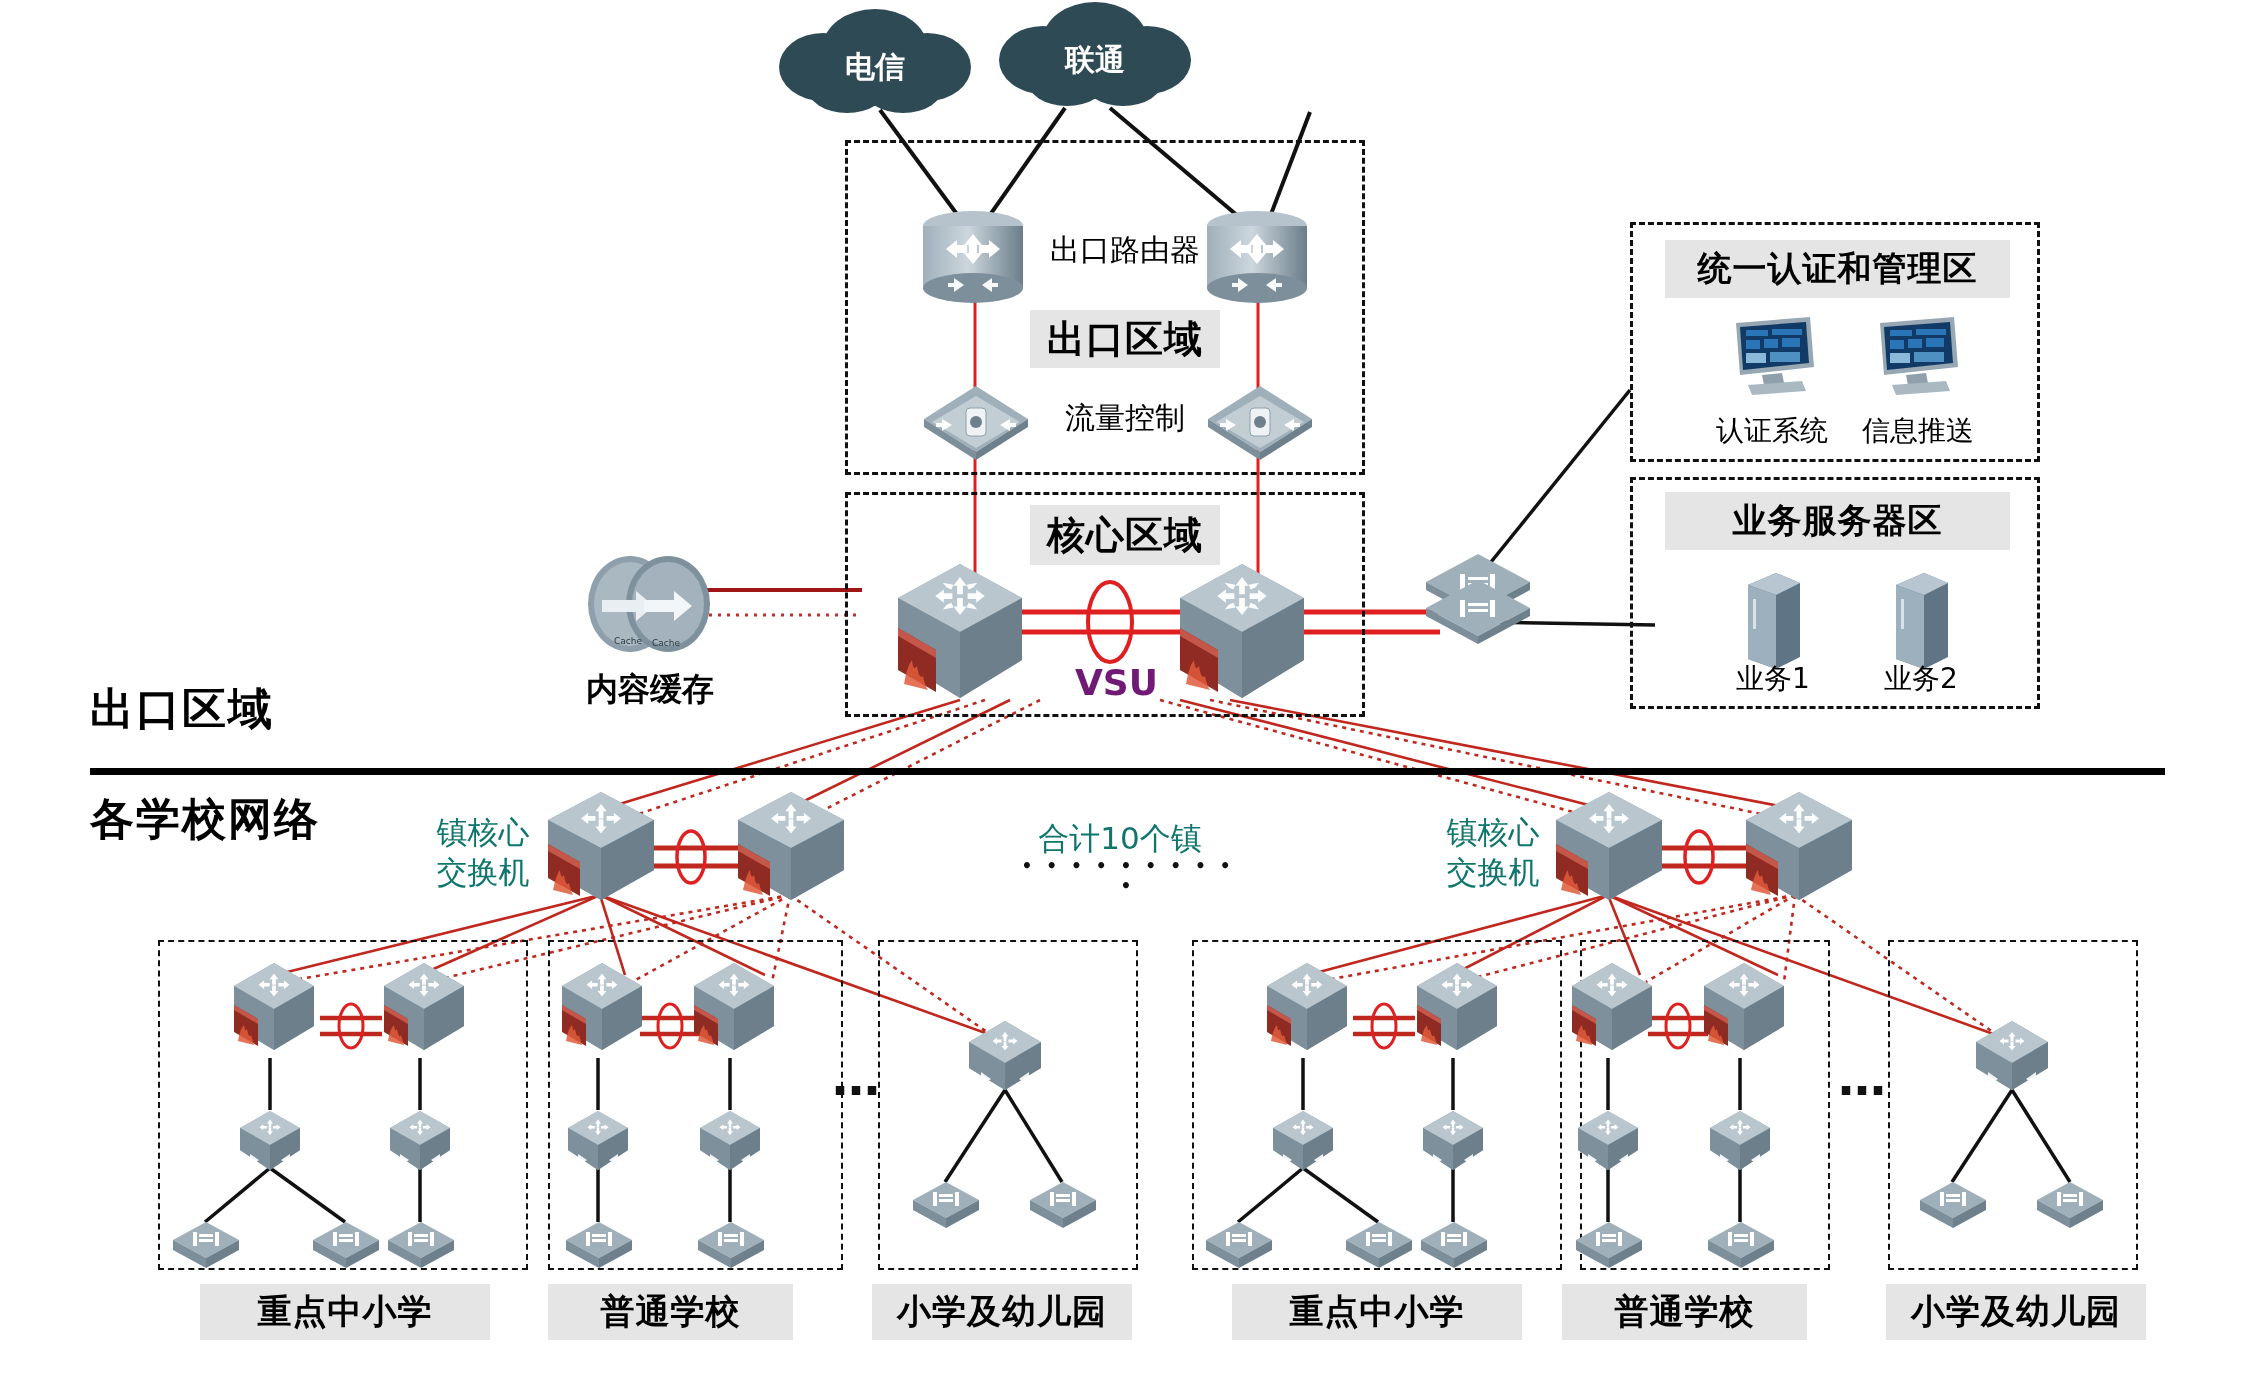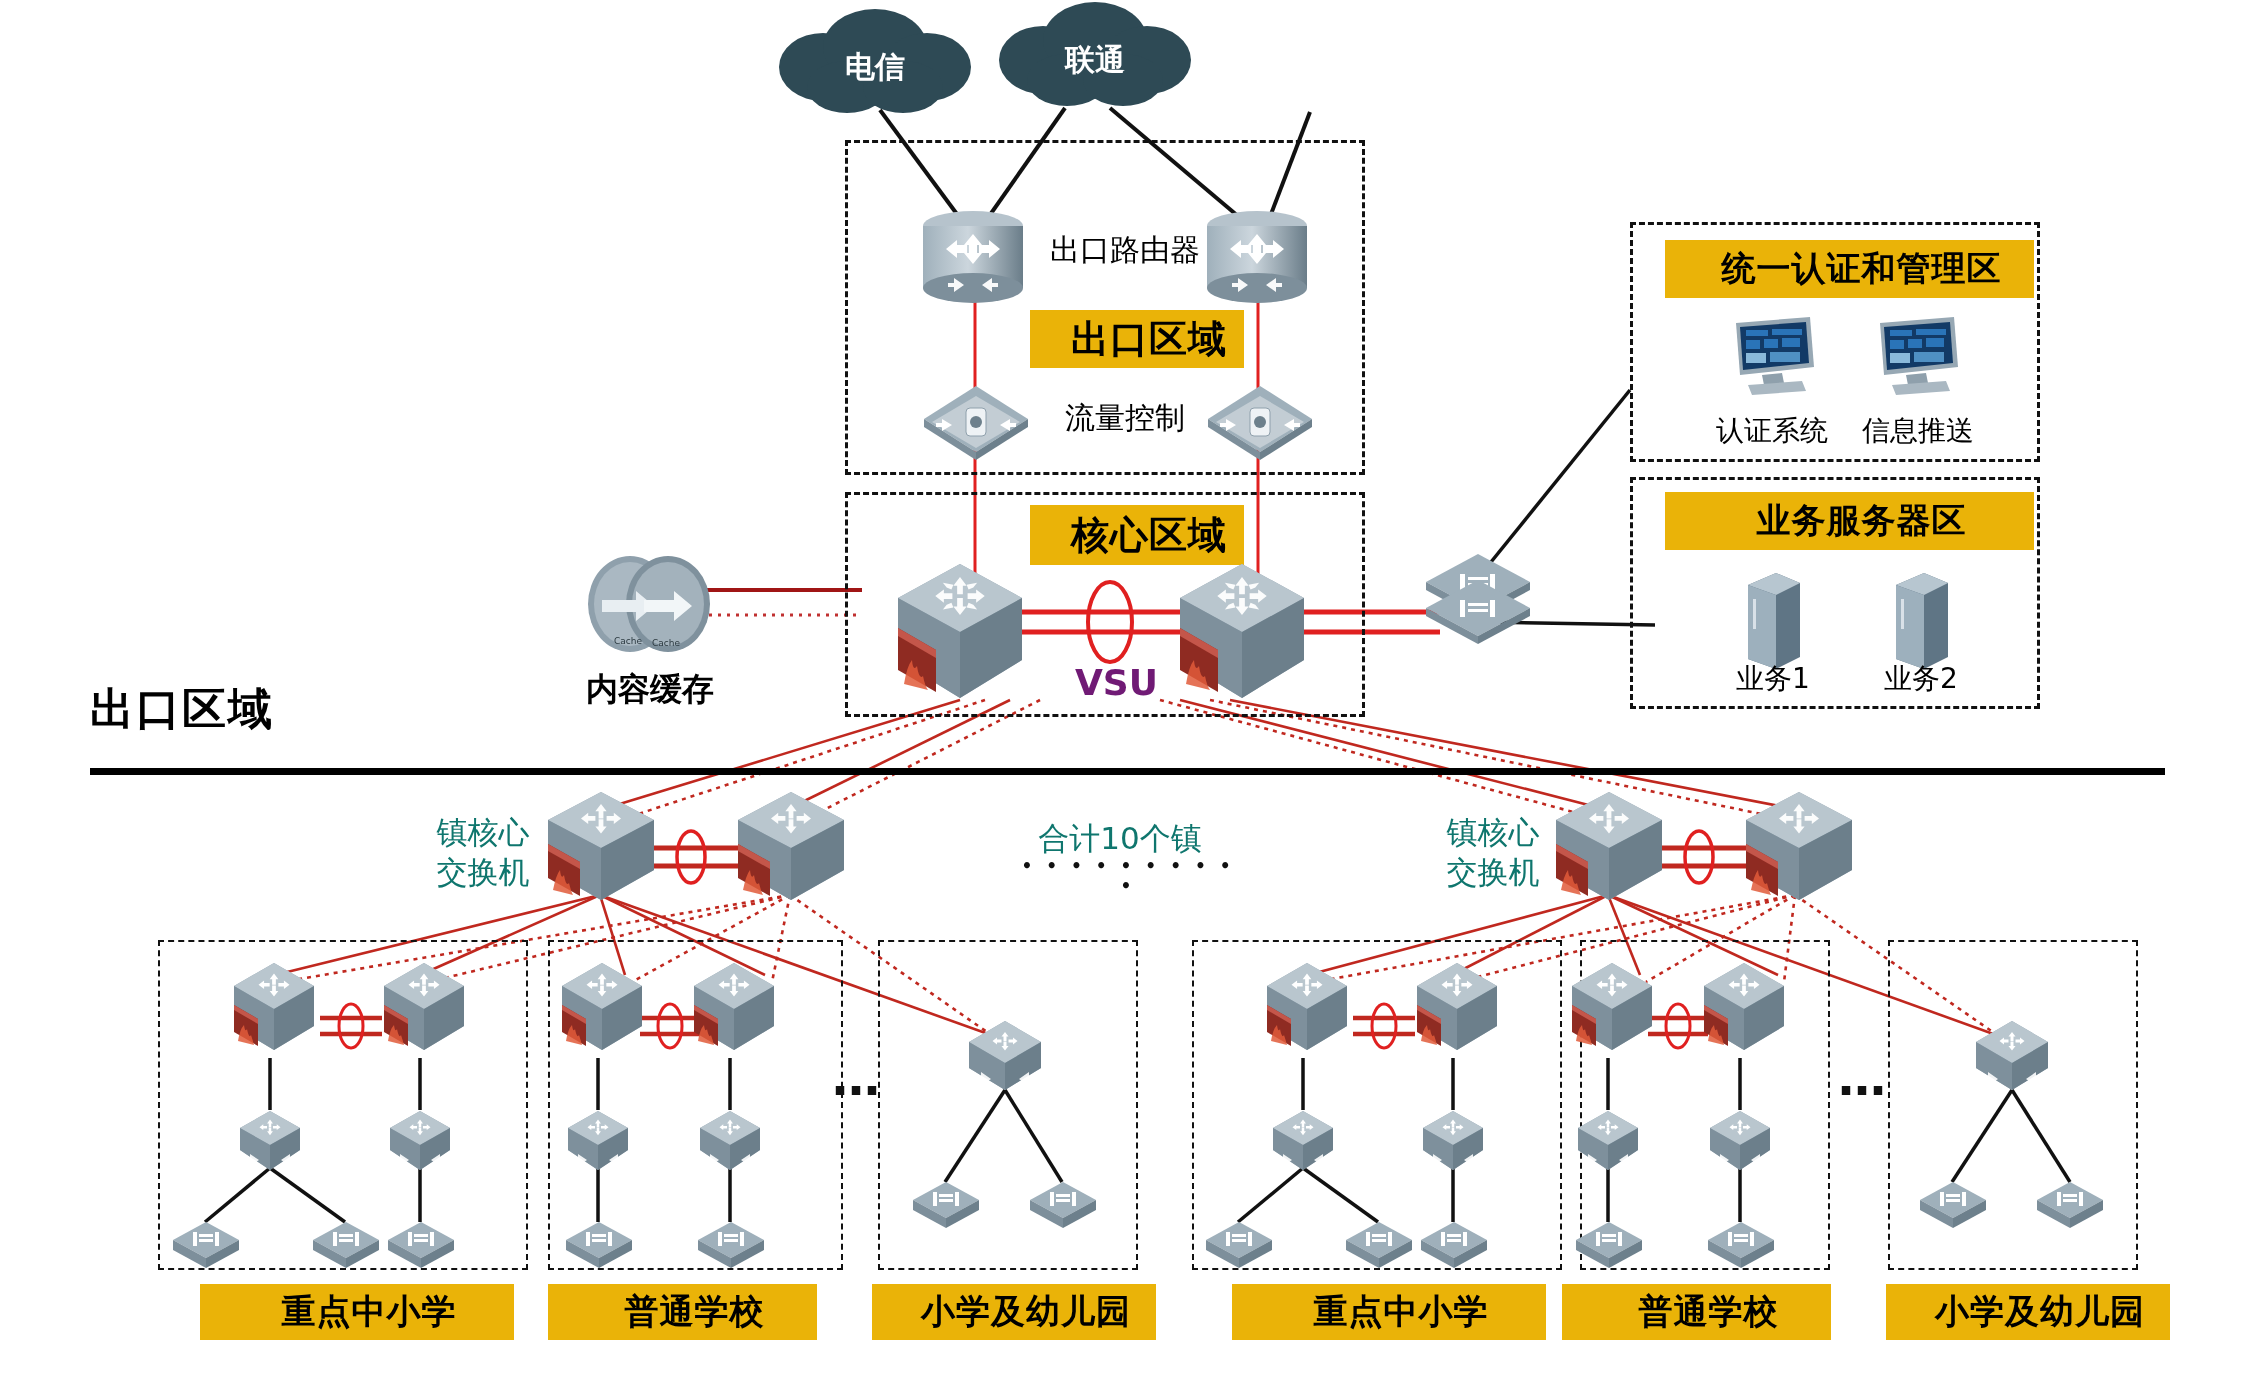--- a/index.html
+++ b/index.html
@@ -1,23 +1,23 @@
 <!DOCTYPE html>
 <html><head>
 <meta charset="utf-8">
 <style>
   html,body{margin:0;padding:0;background:#ffffff;}
   body{font-family:"DejaVu Sans","Liberation Sans",sans-serif;}
   #stage{position:relative;width:2250px;height:1382px;background:#fff;overflow:hidden;}
   svg.layer{position:absolute;left:0;top:0;width:2250px;height:1382px;pointer-events:none;}
   .zone{position:absolute;border:3px dashed #111;box-sizing:border-box;}
   .zonethin{position:absolute;border:2.5px dashed #111;box-sizing:border-box;}
-  .hdr{position:absolute;background:#eab308;color:#000;font-weight:bold;
+  .hdr{position:absolute;background:#e5e5e5;color:#000;font-weight:bold;
        display:flex;align-items:center;justify-content:center;text-align:right;
-       letter-spacing:1px;padding-left:24px;}
+       letter-spacing:1px;}
   .caption{position:absolute;color:#000;font-weight:bold;text-align:center;white-space:nowrap;}
   .plain{position:absolute;color:#0f766e;text-align:center;white-space:nowrap;}
   .sectionlabel{position:absolute;color:#000;font-weight:bold;white-space:nowrap;letter-spacing:2px;}
   .divider{position:absolute;background:#000;}
   .vsu{position:absolute;color:#701a75;font-weight:bold;}
   .dotrow{position:absolute;color:#111;letter-spacing:4px;font-weight:bold;}
   .ell{position:absolute;color:#111;font-weight:bold;letter-spacing:3px;}
   .wm{position:absolute;color:rgba(255,255,255,0.85);font-weight:normal;
       text-shadow:0 0 2px rgba(0,0,0,.18);pointer-events:none;}
   .cloudtxt{position:absolute;color:#fff;font-weight:bold;text-align:center;width:100%;}
@@ -428,20 +428,21 @@
       <polygon points="10,20 38,8 62,18 38,30" fill="#b7c6d0"></polygon>
       <polygon points="10,20 38,30 38,104 10,94" fill="#9db0bd"></polygon>
       <rect x="15" y="34" width="3" height="30" fill="#e8eef2" opacity="0.8"></rect>
     </svg>
   </div>
   <div class="caption" style="left:1708px;top:660px;width:130px;font-size:28px;font-weight:normal;">业务1</div>
   <div class="caption" style="left:1856px;top:660px;width:130px;font-size:28px;font-weight:normal;">业务2</div>
 
   <div class="sectionlabel" style="left:90px;top:680px;font-size:44px;">出口区域</div>
   <div class="divider" style="left:90px;top:768px;width:2075px;height:7px;"></div>
+  <div class="sectionlabel" style="left:90px;top:790px;font-size:44px;">各学校网络</div>
 
   <div class="nodewrap" style="left:540px;top:788px;width:122px;height:120px;">
     <svg width="122" height="120" viewBox="0 0 122 120">
       <polygon points="61,4 114,32 114,82 61,112 8,82 8,32" fill="#93a4b0"></polygon>
       <polygon points="61,4 114,32 61,60 8,32" fill="#b9c6ce"></polygon>
       <polygon points="8,32 61,60 61,112 8,82" fill="#7e909c"></polygon>
       <polygon points="114,32 61,60 61,112 114,82" fill="#6c7f8b"></polygon>
       <g fill="#fff" opacity="0.95" transform="translate(61,32) scale(0.8)">
         <path d="M0 -20 l7 9 h-4 v9 h-6 v-9 h-4z"></path>
           <path d="M0 17 l7 -9 h-4 v-9 h-6 v9 h-4z"></path>

